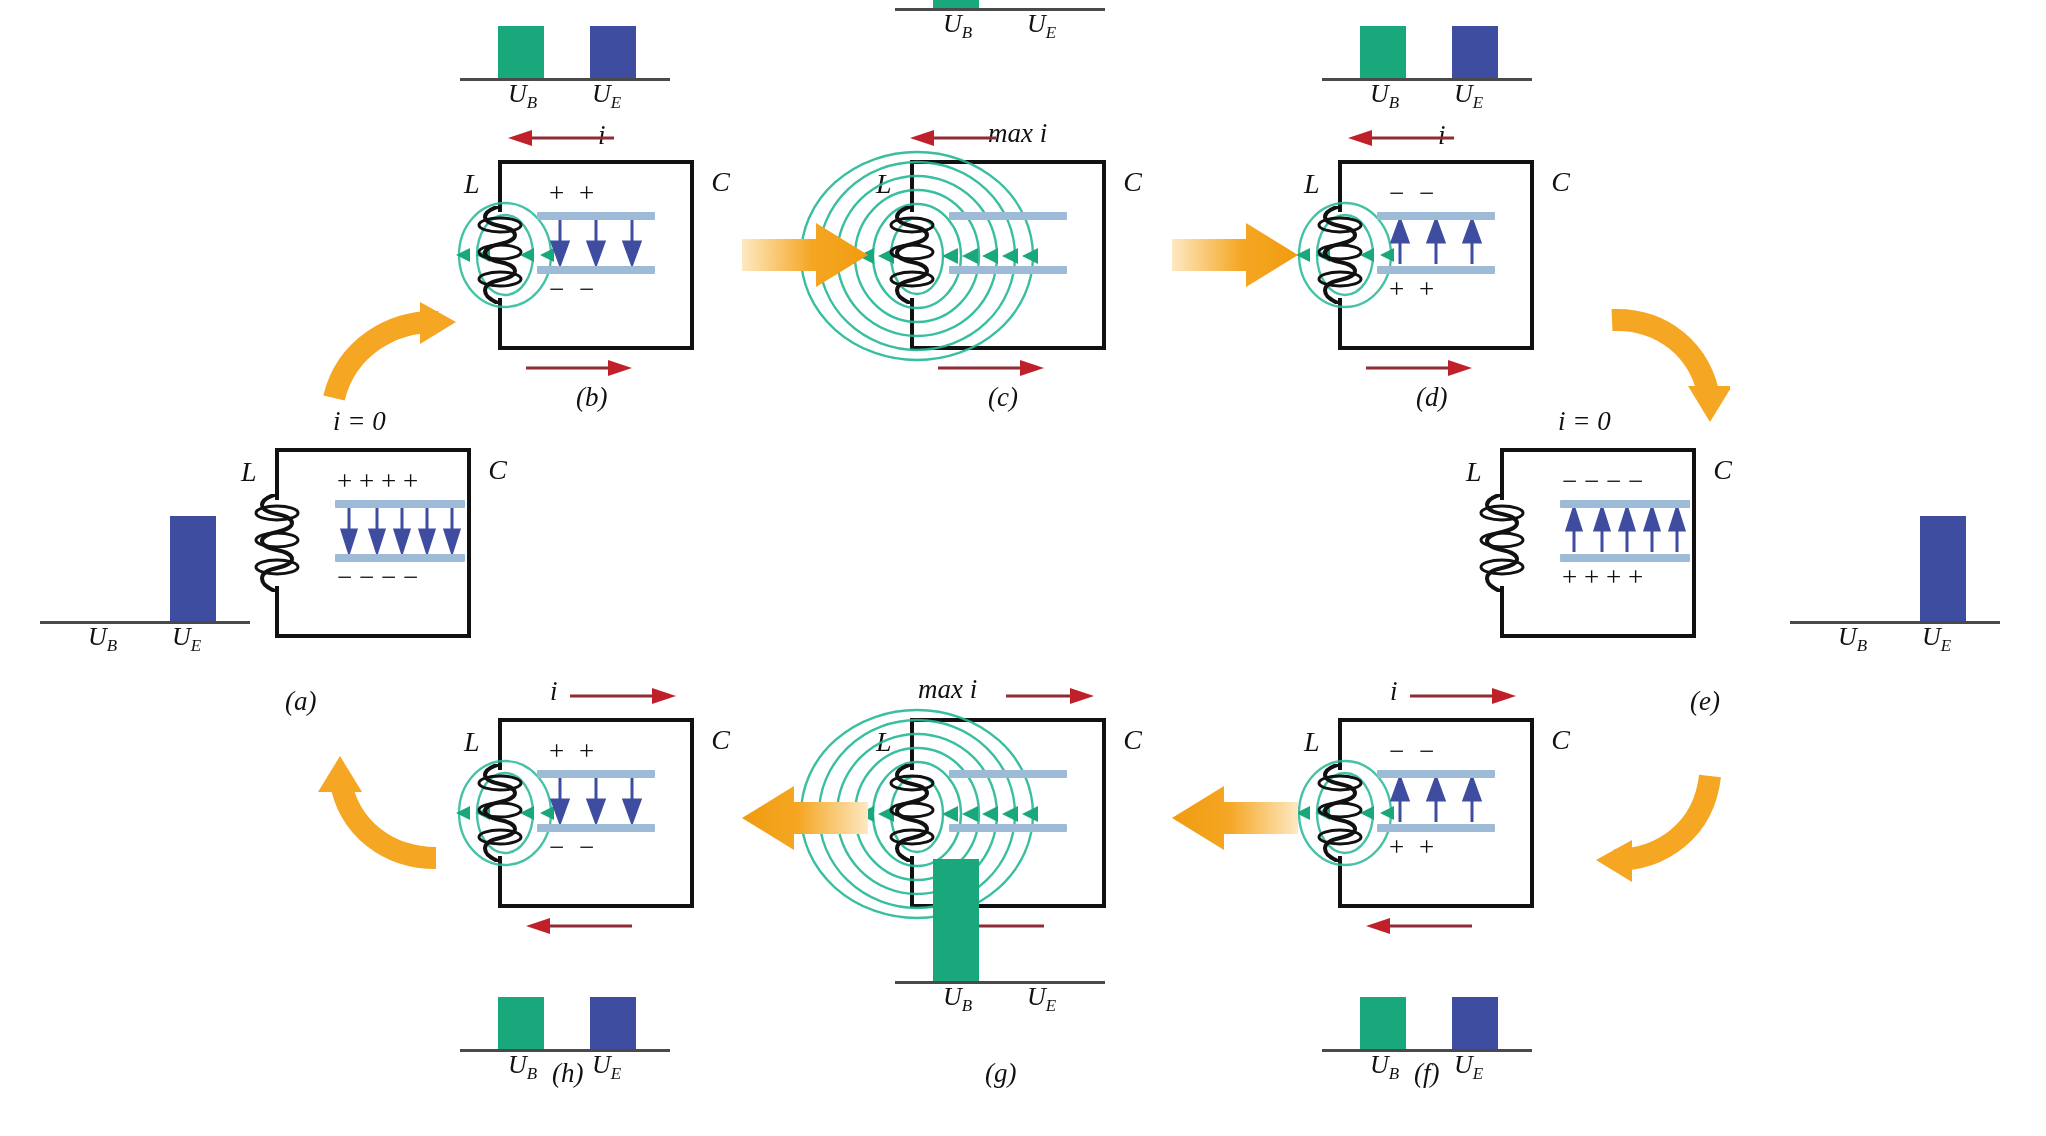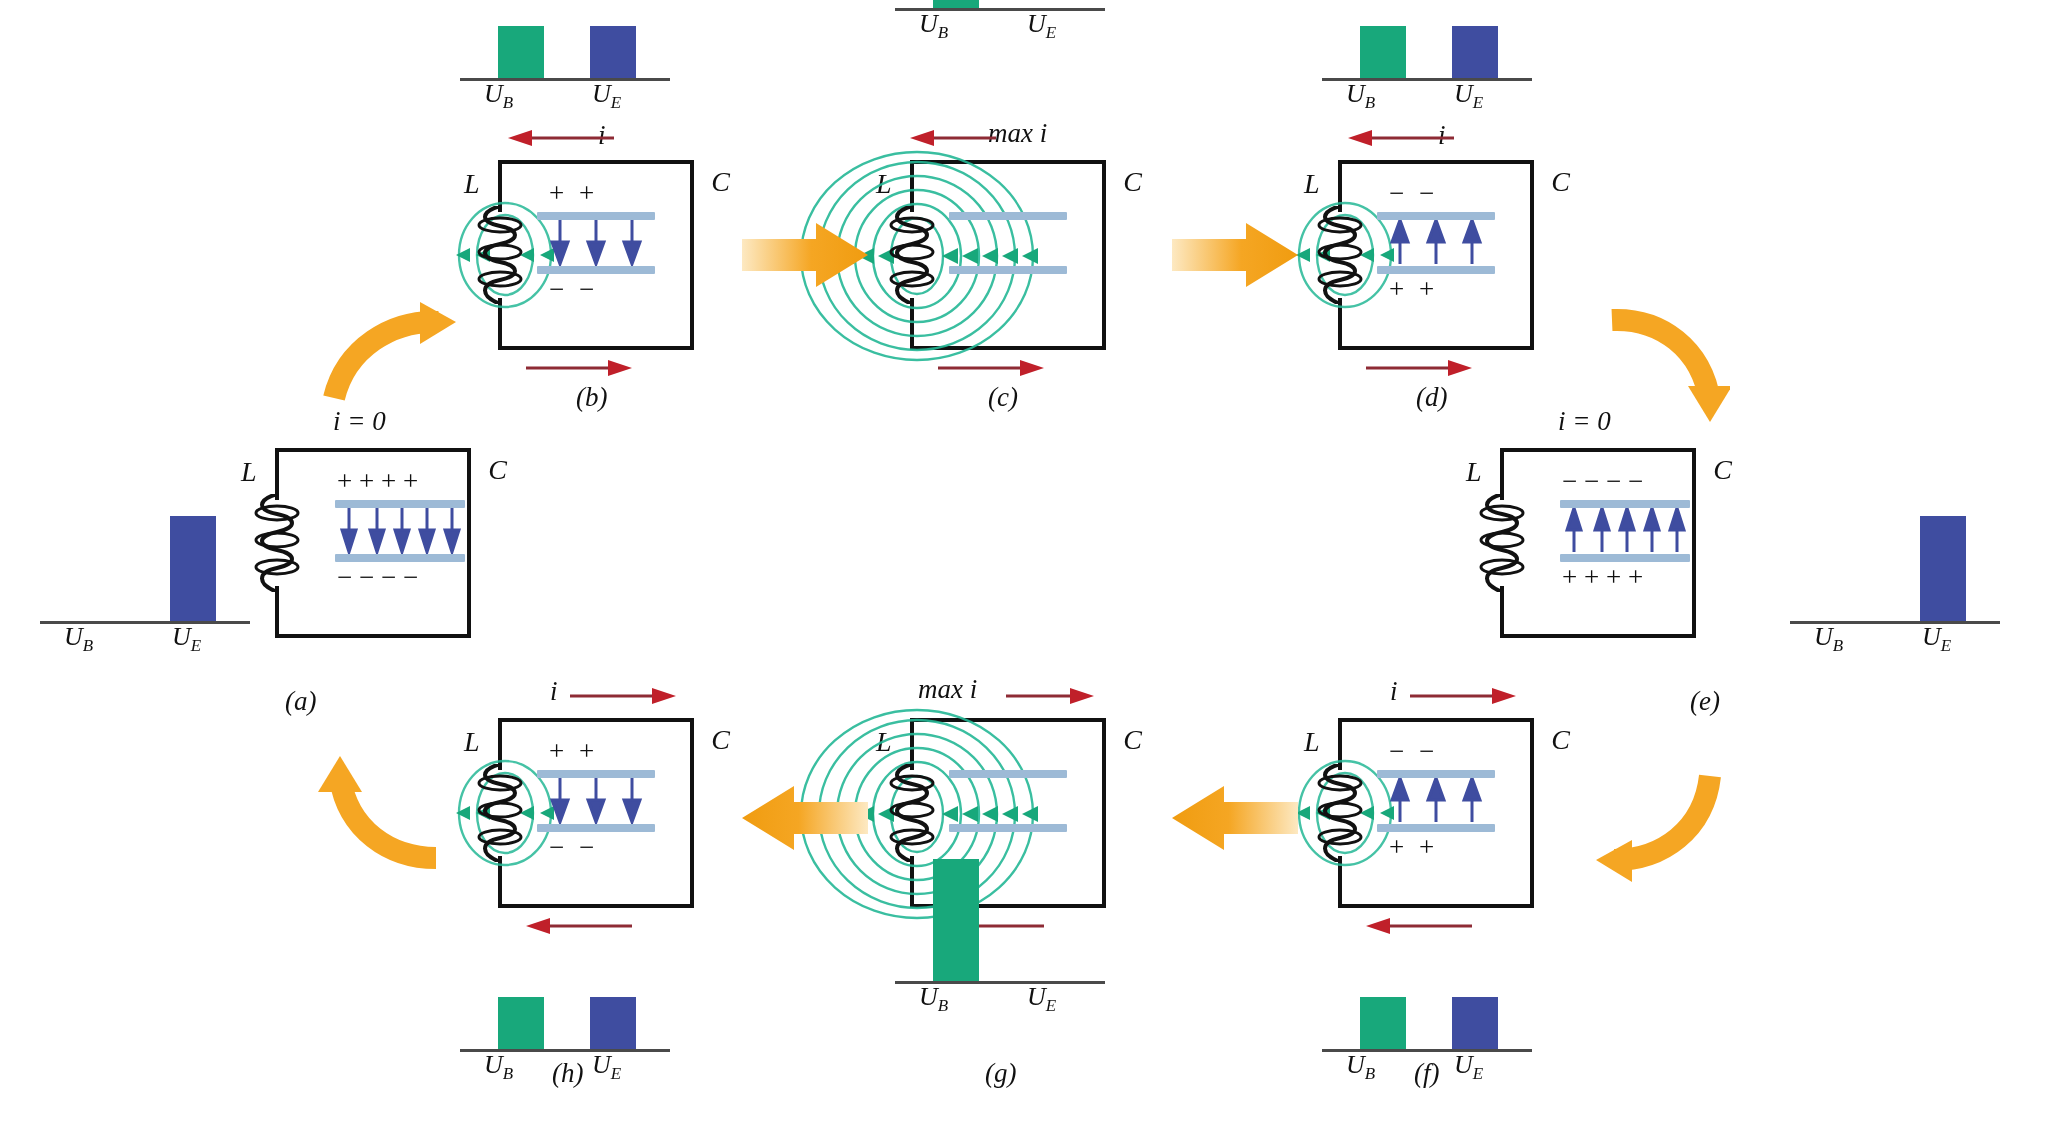--- a/index.html
+++ b/index.html
@@ -12,21 +12,21 @@
   }
   .stage{position:absolute;}
   
   .barchart{position:absolute;width:210px;height:120px;}
   .bc-axis{position:absolute;left:0;bottom:34px;width:210px;height:3px;background:#4a4a4a;}
   .bc-bar{position:absolute;bottom:37px;width:46px;}
   .bc-bar.ub{left:38px;background:#18a87b;}
   .bc-bar.ue{left:130px;background:#3f4da0;}
   .bc-lbl{position:absolute;bottom:2px;font-style:italic;font-size:26px;color:#111;}
   .bc-lbl sub{font-size:17px;font-style:italic;}
-  .bc-lbl.ub{left:24px;}
+  .bc-lbl.ub{left:48px;}
   .bc-lbl.ue{left:132px;}
 
   
   .circuit{position:absolute;width:196px;height:190px;}
   .cw{position:absolute;background:#111;}
   .cw.top{left:0;top:0;width:196px;height:4px;}
   .cw.bottom{left:0;bottom:0;width:196px;height:4px;}
   .cw.left-up{left:0;top:0;width:4px;height:52px;}
   .cw.left-dn{left:0;bottom:0;width:4px;height:52px;}
   .cw.right{right:0;top:0;width:4px;height:190px;}

